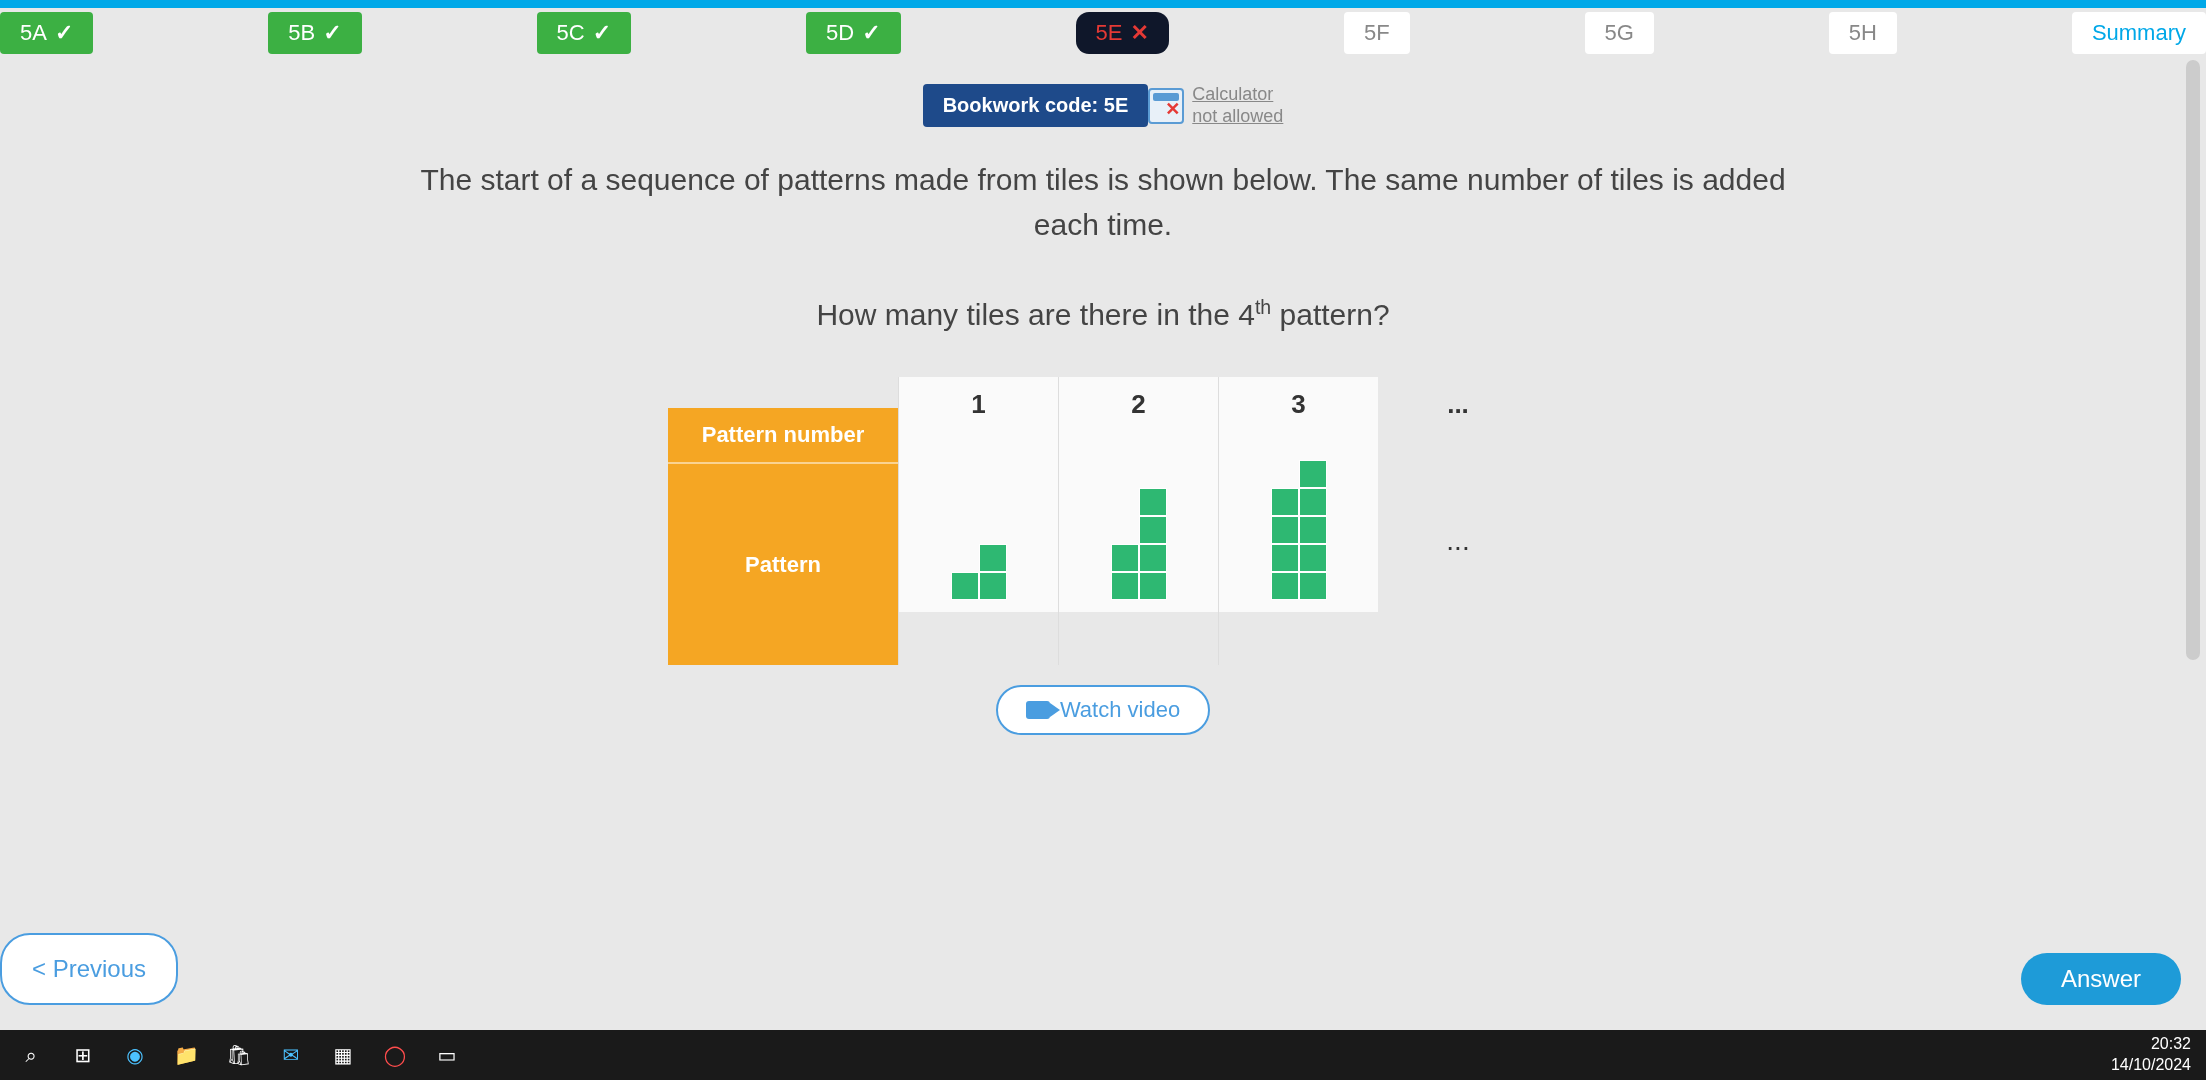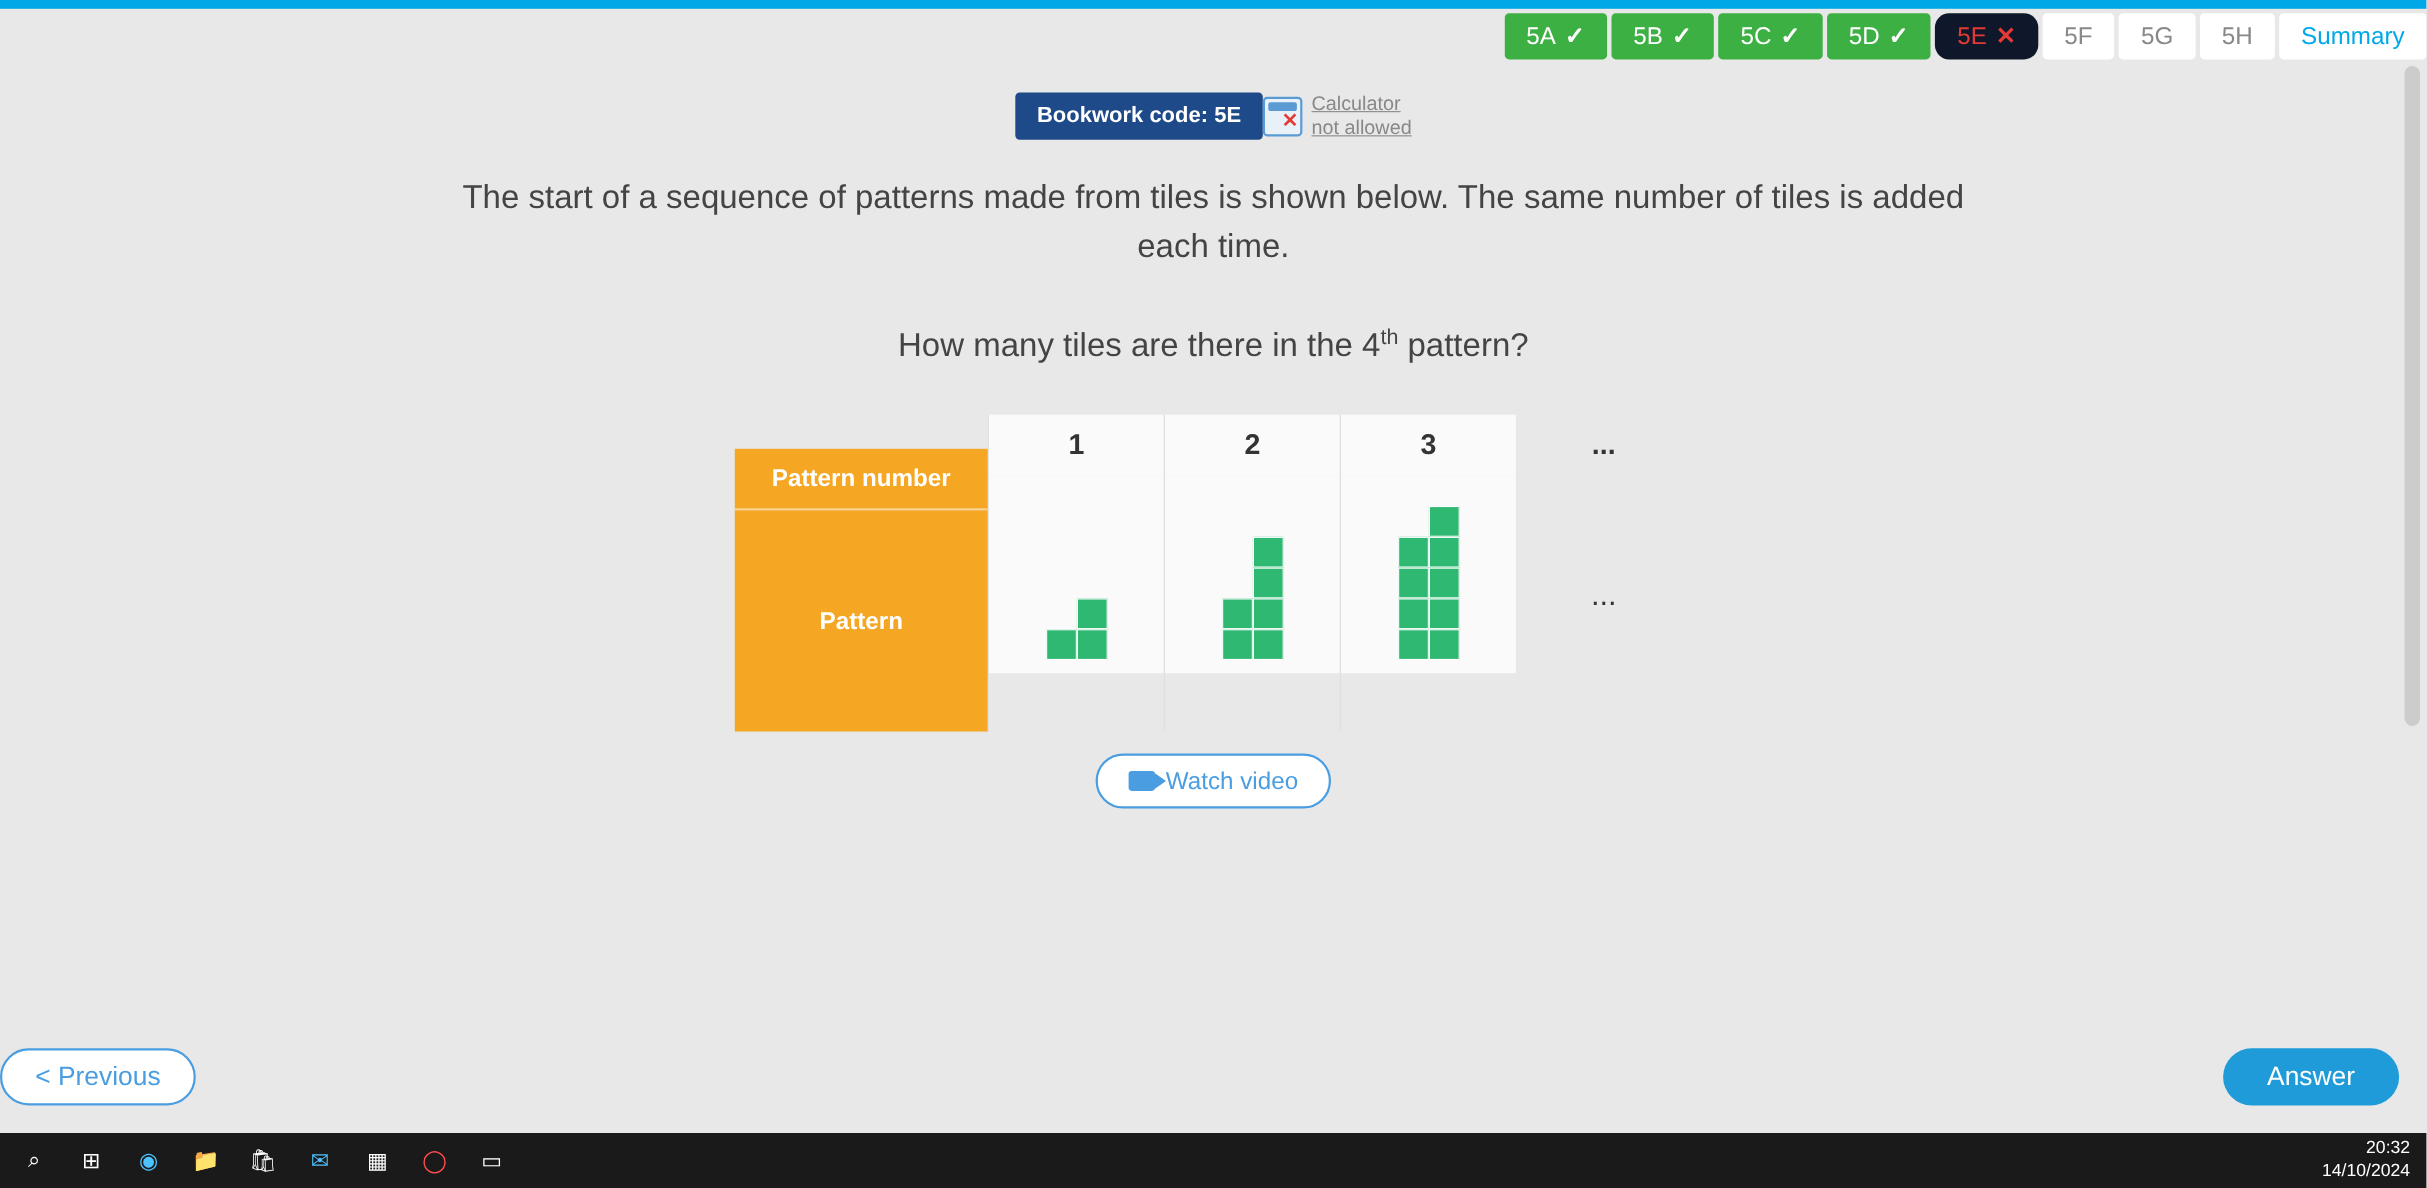--- a/index.html
+++ b/index.html
@@ -1,20 +1,20 @@
 <!DOCTYPE html>
 <html><head>
 <meta charset="utf-8">
 <style>
 * { margin: 0; padding: 0; box-sizing: border-box; font-family: Arial, sans-serif; }
 body { background: #e8e8e8; width: 2206px; height: 1080px; overflow: hidden; position: relative; }
 
 .top-bar { background: #00a8e8; height: 8px; width: 100%; }
 
-.tabs-row { display: flex; justify-content: flex-end; gap: 4px; padding-top: 4px; }
+.tabs-row { display: flex; justify-content: space-between; gap: 4px; padding-top: 4px; }
 .tab { padding: 8px 20px; font-size: 22px; border-radius: 4px; display: flex; align-items: center; gap: 8px; cursor: pointer; }
 .tab.done { background: #3cb043; color: #fff; }
 .tab.wrong { background: #0f172a; color: #e53935; border-radius: 13px; }
 .tab.pending { background: #fff; color: #888; }
 .tab.summary { background: #fff; color: #00a8e8; }
 .check { font-weight: bold; }
 .cross { font-weight: bold; }
 
 .content { max-width: 1400px; margin: 30px auto 0; text-align: center; }
 
@@ -40,21 +40,21 @@
 
 .tile-grid { display: inline-block; position: relative; }
 .tile { width: 28px; height: 28px; background: #2eb872; position: absolute; border: 1px solid #fff; }
 
 .dots { font-size: 28px; color: #333; padding-top: 50px; }
 
 .watch-video { display: inline-flex; align-items: center; gap: 10px; border: 2px solid #4a9de0; color: #4a9de0; padding: 10px 28px; border-radius: 30px; font-size: 22px; margin-top: 20px; cursor: pointer; background: #fff; }
 .video-icon { width: 24px; height: 18px; background: #4a9de0; border-radius: 3px; position: relative; }
 .video-icon::after { content: ''; position: absolute; right: -10px; top: 2px; border-left: 10px solid #4a9de0; border-top: 7px solid transparent; border-bottom: 7px solid transparent; }
 
-.previous-btn { position: absolute; left: 0; bottom: 75px; border: 2px solid #4a9de0; color: #4a9de0; background: #fff; padding: 10px 30px; border-radius: 30px; font-size: 24px; cursor: pointer; }
+.previous-btn { position: absolute; left: 0; bottom: 75px; border: 2px solid #4a9de0; color: #4a9de0; background: #fff; padding: 20px 30px; border-radius: 30px; font-size: 24px; cursor: pointer; }
 .answer-btn { position: absolute; right: 25px; bottom: 75px; background: #1e9bd8; color: #fff; padding: 12px 40px; border-radius: 30px; font-size: 24px; border: none; cursor: pointer; }
 
 .taskbar { position: absolute; bottom: 0; left: 0; right: 0; height: 50px; background: #1a1a1a; display: flex; align-items: center; padding: 0 15px; }
 .taskbar-left { display: flex; gap: 20px; align-items: center; }
 .tb-icon { width: 32px; height: 32px; display: flex; align-items: center; justify-content: center; color: #fff; font-size: 20px; cursor: pointer; }
 .taskbar-right { margin-left: auto; color: #fff; text-align: right; font-size: 16px; line-height: 1.3; }
 
 .scrollbar { position: absolute; right: 6px; top: 60px; width: 14px; height: 600px; background: #ccc; border-radius: 7px; }
 </style>
 </head>

